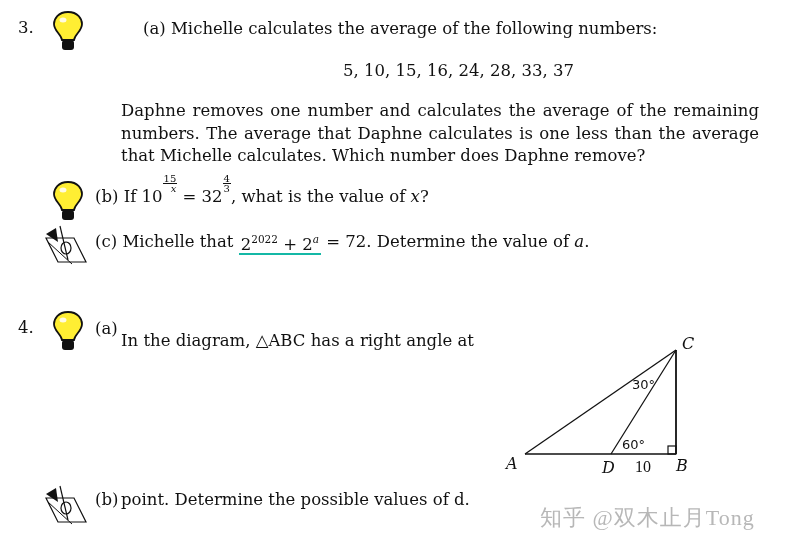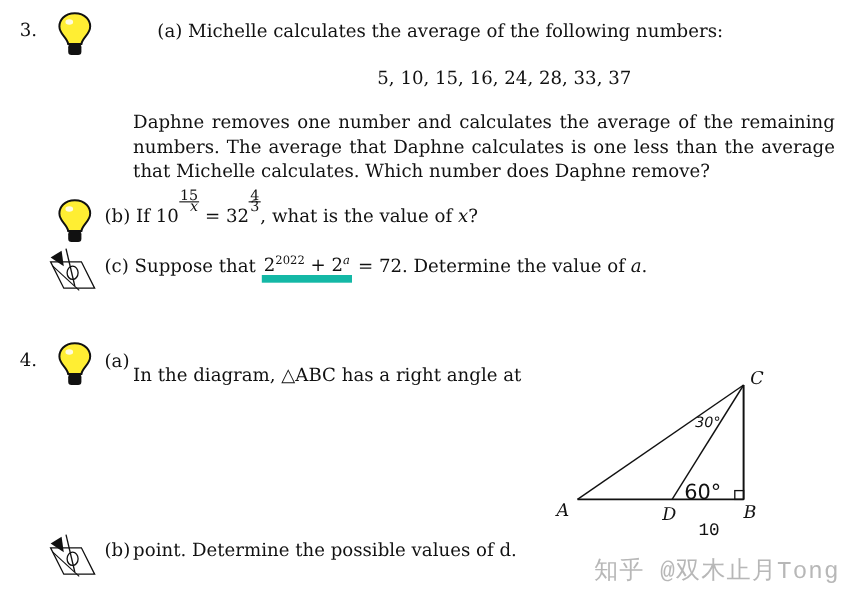--- a/index.html
+++ b/index.html
@@ -7,28 +7,28 @@
     width:787px; height:548px; position:relative; overflow:hidden;
     font-family: "DejaVu Serif", "Liberation Serif", serif;
     color:#111; font-size:16.5px;
   }
   .abs { position:absolute; }
   .pnum { font-size:16.5px; }
   .txt { white-space:nowrap; line-height:22px; }
   .para { line-height:22.5px; text-align:justify; }
   i, .it { font-style:italic; }
   .frac { display:inline-block; vertical-align:middle; text-align:center; }
-  .frac .num { display:block; padding:0 2px; border-bottom:7px solid #14b8a6; line-height:18px; }
+  .frac .num { display:block; padding:0 2px; border-bottom:2px solid #14b8a6; line-height:18px; }
   .frac .den { display:block; padding:0 2px; line-height:18px; }
   sup { font-size:10.5px; }
-  .sfrac { display:inline-block; vertical-align:top; text-align:right; font-size:13px; line-height:9px; margin-top:-12px; }
+  .sfrac { display:inline-block; vertical-align:top; text-align:right; font-size:10px; line-height:9px; margin-top:-12px; }
   .sfrac .n { display:block; border-bottom:0.8px solid #111; padding:0 1px; }
   .sfrac .d { display:block; padding:0 1px; }
   .watermark {
-    color:rgba(170,170,170,0.85); font-family:Liberation Mono, monospace;
+    color:rgba(170,170,170,0.85); font-family:Liberation Serif, serif;
     font-size:22px; letter-spacing:1px; white-space:nowrap;
   }
 </style>
 </head>
 <body>
 
 <div class="abs pnum" style="left:18px; top:18px;">3.</div>
 
 <div class="abs" style="left:52px; top:10px;">
   <svg width="32" height="42" viewBox="0 0 32 42">
@@ -65,21 +65,21 @@
     <polygon points="2,14 30,14 42,38 14,38" fill="none" stroke="#111" stroke-width="1.2"></polygon>
     <line x1="4" y1="18" x2="28" y2="40" stroke="#111" stroke-width="1"></line>
     <polygon points="2,10 12,4 14,18" fill="#111"></polygon>
     <line x1="16" y1="2" x2="24" y2="36" stroke="#111" stroke-width="1.2"></line>
     <ellipse cx="22" cy="24" rx="5" ry="6" fill="none" stroke="#111" stroke-width="1.2"></ellipse>
   </svg>
 </div>
 
 <div class="abs txt" style="left:95px; top:220px; line-height:44px;">
   <span>(c)</span>
-  <span>Suppose that</span>
+  <span>Michelle that</span>
   <span class="frac">
     <span class="num"><span>2</span><sup>2022</sup><span> + 2</span><sup class="it">a</sup></span>
   </span><span> = 72. Determine the value of </span><i>a</i><span>.</span>
 </div>
 
 <div class="abs pnum" style="left:18px; top:318px;">4.</div>
 
 <div class="abs" style="left:52px; top:310px;">
   <svg width="32" height="42" viewBox="0 0 32 42">
     <path d="M16 2 C6 2 2 9 2 14 C2 21 9 24 10 30 L22 30 C23 24 30 21 30 14 C30 9 26 2 16 2 Z" fill="#ffee33" stroke="#111" stroke-width="1.8"></path>
@@ -98,23 +98,23 @@
     <line x1="35" y1="124" x2="186" y2="124" stroke="#111" stroke-width="1.5"></line>
     <line x1="35" y1="124" x2="186" y2="20" stroke="#111" stroke-width="1.3"></line>
     <line x1="186" y1="20" x2="186" y2="124" stroke="#111" stroke-width="1.8"></line>
     <line x1="121" y1="124" x2="186" y2="20" stroke="#111" stroke-width="1.3"></line>
     <rect x="178" y="116" width="8" height="8" fill="none" stroke="#111" stroke-width="1.2"></rect>
   </svg>
   <div class="abs it" style="left:192px; top:4px; font-size:16px;">C</div>
   <div class="abs it" style="left:16px; top:124px; font-size:16px;">A</div>
   <div class="abs it" style="left:112px; top:128px; font-size:16px;">D</div>
   <div class="abs it" style="left:186px; top:126px; font-size:16px;">B</div>
-  <div class="abs" style="left:142px; top:47px; font-size:13px; font-family:'DejaVu Sans','Liberation Sans',sans-serif;font-style:italic;">30°</div>
-  <div class="abs" style="left:132px; top:107px; font-size:19px; font-family:'DejaVu Sans','Liberation Sans',sans-serif;">60°</div>
-  <div class="abs" style="left:145px; top:143px; font-size:16px; font-family:Liberation Mono, monospace;">10</div>
+  <div class="abs" style="left:142px; top:47px; font-size:13px; font-family:'DejaVu Sans','Liberation Sans',sans-serif;">30°</div>
+  <div class="abs" style="left:132px; top:107px; font-size:13px; font-family:'DejaVu Sans','Liberation Sans',sans-serif;">60°</div>
+  <div class="abs" style="left:145px; top:128px; font-size:16px; font-family:Liberation Serif, serif;">10</div>
 </div>
 
 <div class="abs" style="left:44px; top:484px;">
   <svg width="44" height="44" viewBox="0 0 44 44">
     <polygon points="2,14 30,14 42,38 14,38" fill="none" stroke="#111" stroke-width="1.2"></polygon>
     <line x1="4" y1="18" x2="28" y2="40" stroke="#111" stroke-width="1"></line>
     <polygon points="2,10 12,4 14,18" fill="#111"></polygon>
     <line x1="16" y1="2" x2="24" y2="36" stroke="#111" stroke-width="1.2"></line>
     <ellipse cx="22" cy="24" rx="5" ry="6" fill="none" stroke="#111" stroke-width="1.2"></ellipse>
   </svg>

